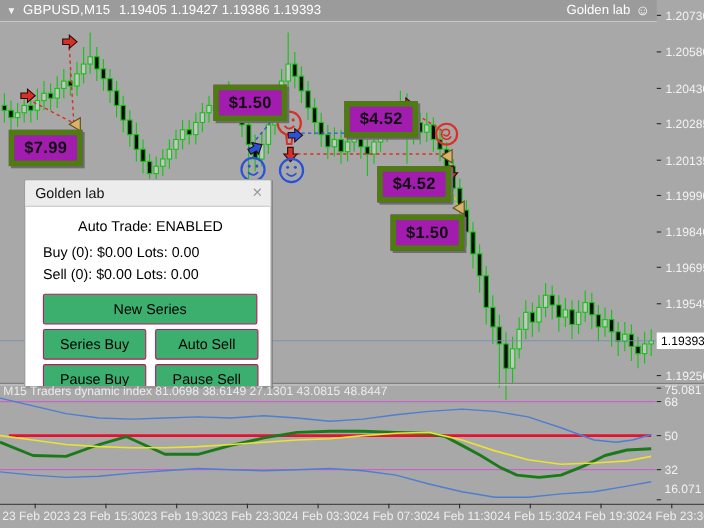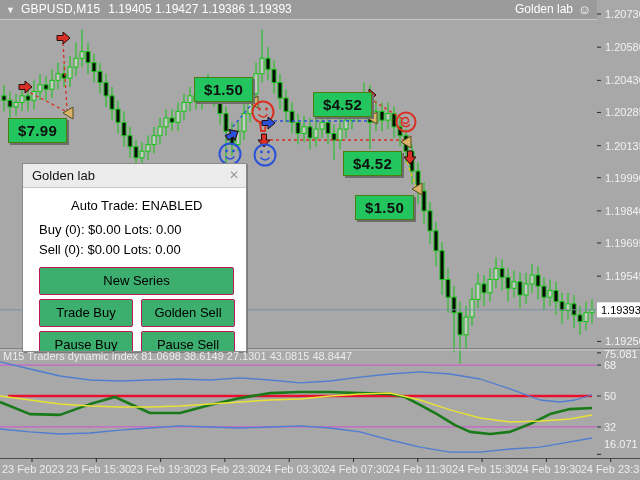--- a/index.html
+++ b/index.html
@@ -21,21 +21,21 @@
   #panel .tbar{position:relative;height:23px;background:#ececec;border-bottom:1px solid #c9c9c9;
          color:#111;font-size:13px;line-height:23px;padding-left:9px;}
   #panel .x{position:absolute;right:7px;top:0;color:#9a9a9a;font-size:12px;font-weight:bold;cursor:default;}
   #panel .row{color:#000;font-size:13px;padding-left:16px;}
   #panel .r1{margin-top:10px;padding-left:48px;}
   #panel .r2{margin-top:9px;}
   #panel .r3{margin-top:5px;}
   .btn{position:absolute;height:26px;background:#3cae6e;border:1px solid #be185d;border-radius:2px;
        color:#062;color:#000;font-size:13px;text-align:center;line-height:25px;cursor:pointer;}
   
-  .tag{position:absolute;background:#22c55e;border:1px solid #4d7c0f;box-shadow:2px 2px 0 #6e6e6e;
+  .tag{position:absolute;background:#a21caf;border:5px solid #4d7c0f;box-shadow:2px 2px 0 #6e6e6e;
        color:#101010;font-size:15px;font-weight:bold;padding:3px 9px;letter-spacing:.3px;}
   
   #tdi-title{position:absolute;left:3px;top:350px;color:#ececec;font-size:11px;white-space:nowrap;}
 </style>
 </head>
 <body>
 
 <div id="screen">
 
   <svg id="cv" width="640" height="480">
@@ -372,20 +372,20 @@
 
   <div id="panel">
     <div class="tbar">
       <span>Golden lab</span>
       <span class="x">✕</span>
     </div>
     <div class="row r1">Auto Trade: ENABLED</div>
     <div class="row r2">Buy (0): $0.00 Lots: 0.00</div>
     <div class="row r3">Sell (0): $0.00 Lots: 0.00</div>
     <div class="btn" style="left:16px;top:103px;width:193px;">New Series</div>
-    <div class="btn" style="left:16px;top:135px;width:92px;">Trade Buy</div>
-    <div class="btn" style="left:118px;top:135px;width:92px;">Golden Sell</div>
+    <div class="btn" style="left:16px;top:135px;width:92px;">Series Buy</div>
+    <div class="btn" style="left:118px;top:135px;width:92px;">Auto Sell</div>
     <div class="btn" style="left:16px;top:167px;width:92px;">Pause Buy</div>
     <div class="btn" style="left:118px;top:167px;width:92px;text-align:center;">Pause Sell</div>
   </div>
 
   <div id="tdi-title">M15 Traders dynamic index 81.0698 38.6149 27.1301 43.0815 48.8447</div>
 </div>
 
 </body></html>

